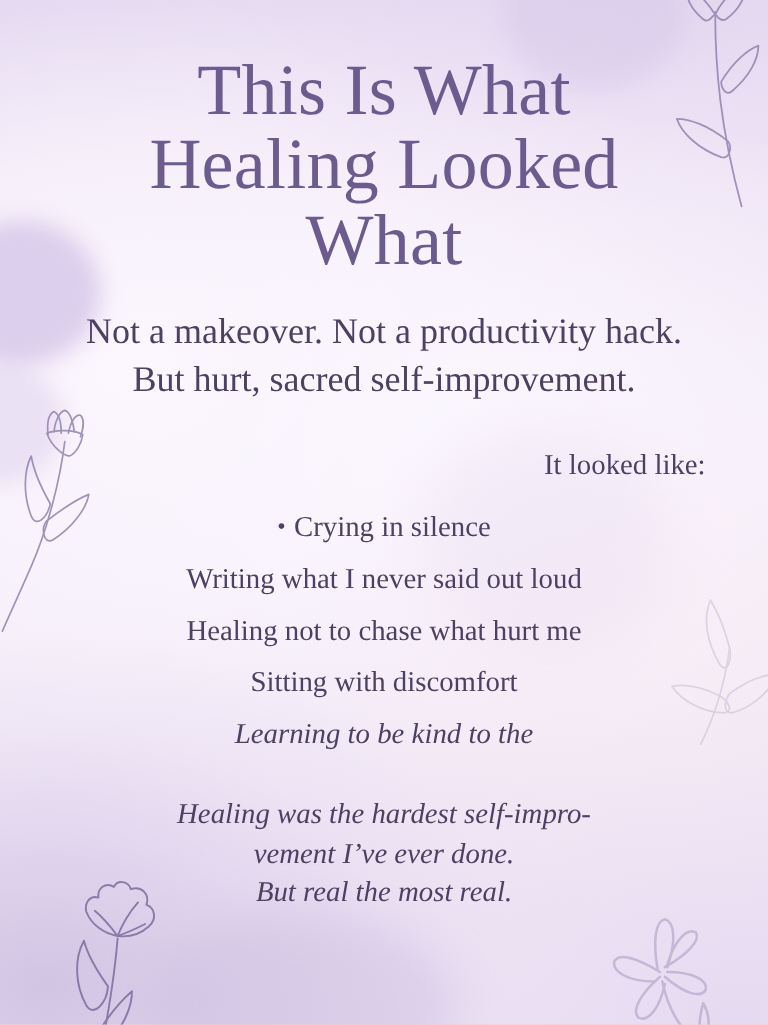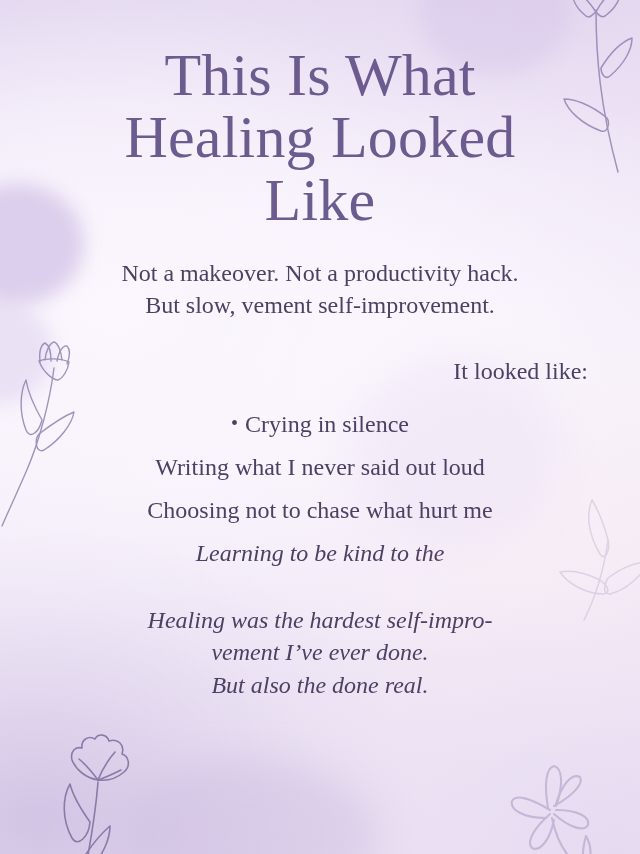--- a/index.html
+++ b/index.html
@@ -154,21 +154,21 @@
     line-height: 1.04;
     font-weight: 400;
     letter-spacing: 0.2px;
     color: #6b5b8e;
     padding: 0 6px;
   }
   .title .tline { display: block; white-space: nowrap; }
 
   .lede {
     margin: 26px 0 0 0;
-    font-size: 24px;
+    font-size: 30px;
     line-height: 1.34;
     color: #4c4163;
     text-align: center;
   }
   .lede .pline { display: block; }
 
   .prompt {
     margin: 34px 0 0 0;
     font-size: 24px;
     line-height: 1.34;
@@ -287,45 +287,48 @@
         <path d="M52 82 C68 70 82 66 92 66 C86 80 70 94 54 98 C46 98 48 88 52 82 Z"></path>
       </g>
     </svg>
   </div>
 
   <div class="content">
 
     <h1 class="title">
       <span class="tline">This Is What</span>
       <span class="tline">Healing Looked</span>
-      <span class="tline">Like</span>
+      <span class="tline">What</span>
     </h1>
 
     <p class="lede">
       <span class="pline">Not a makeover. Not a productivity hack.</span>
-      <span class="pline">But slow, vement self-improvement.</span>
+      <span class="pline">But hurt, sacred self-improvement.</span>
     </p>
 
     <p class="prompt">It looked like:</p>
 
     <ul class="aslist">
       <li>
         <span class="bullet-dot">•</span><span>Crying in silence</span>
       </li>
       <li>
         <span>Writing what I never said out loud</span>
       </li>
       <li>
-        <span>Choosing not to chase what hurt me</span>
+        <span>Healing not to chase what hurt me</span>
+      </li>
+      <li>
+        <span>Sitting with discomfort</span>
       </li>
       <li>
         <span class="sub">Learning to be kind to the</span>
       </li>
     </ul>
 
     <p class="closing">
       <span class="cline">Healing was the hardest self-impro-</span>
       <span class="cline">vement I’ve ever done.</span>
-      <span class="cline">But also the done real.</span>
+      <span class="cline">But real the most real.</span>
     </p>
 
   </div>
 </div>
 
 </body></html>

